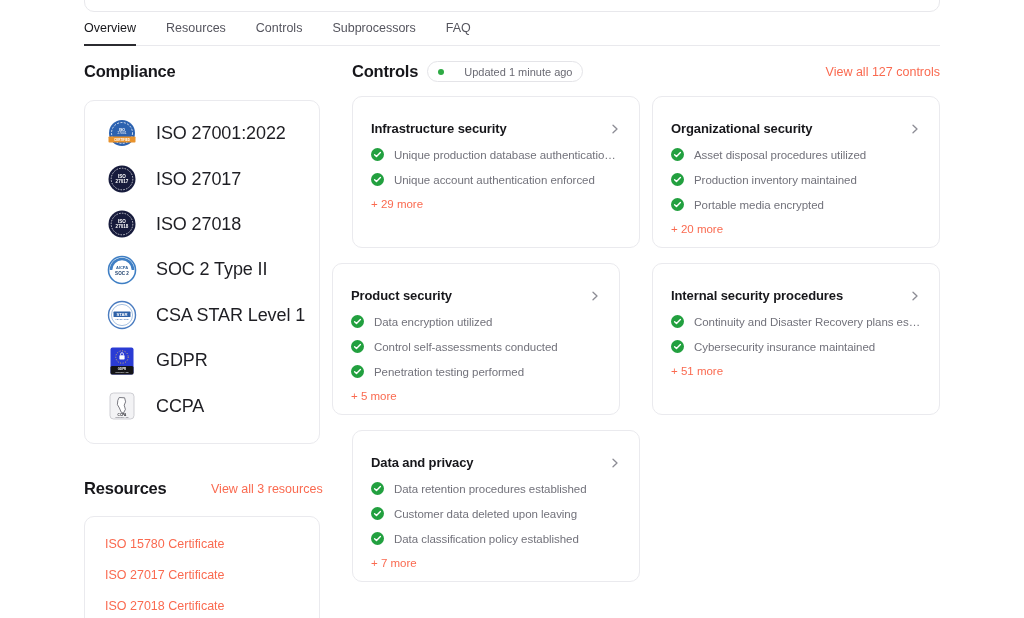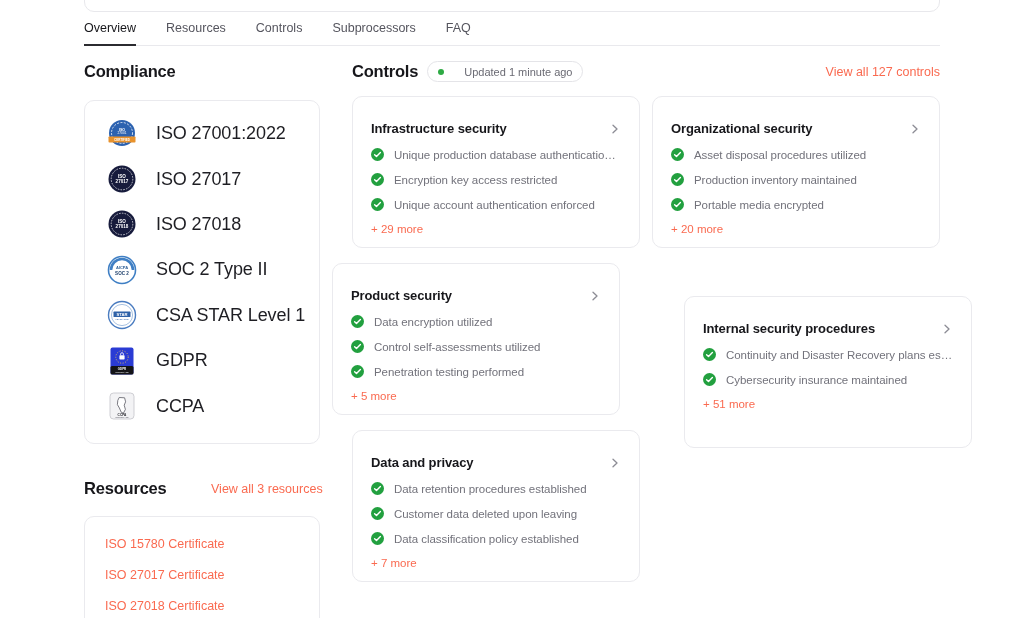--- a/index.html
+++ b/index.html
@@ -93,21 +93,21 @@
 
   
   .ctrl-card {
     position: absolute; width: 288px; height: 152px;
     background: #fff; border: 1px solid #eaeaee; border-radius: 10px;
     padding: 24px 18px 0 18px;
   }
   .ctrl-card.c0 { left: 352px; top: 96px; }
   .ctrl-card.c1 { left: 652px; top: 96px; }
   .ctrl-card.c2 { left: 332px; top: 263px; }
-  .ctrl-card.c3 { left: 684px; top: 263px; margin-top: 33px; }
+  .ctrl-card.c3 { left: 652px; top: 263px; }
   .ctrl-card.c4 { left: 352px; top: 430px; }
 
   .ctrl-head { display: flex; align-items: center; justify-content: space-between; }
   .ctrl-title { font-size: 13px; font-weight: bold; color: #17171b; letter-spacing: -0.1px; }
   .chev { width: 12px; height: 12px; flex: 0 0 12px; }
   .chev svg { display: block; }
 
   .ctrl-item { display: flex; align-items: center; margin-top: 12px; }
   .ctrl-item:first-of-type { margin-top: 17px; }
   .check { width: 13px; height: 13px; flex: 0 0 13px; }
@@ -265,29 +265,20 @@
       </span>
       <span class="ctrl-label">Unique production database authentication e...</span>
     </div>
     <div class="ctrl-item">
       <span class="check">
         <svg width="13" height="13" viewBox="0 0 13 13">
             <circle cx="6.5" cy="6.5" r="6.5" fill="#22a03f"></circle>
             <path d="M3.6 6.7 L5.5 8.6 L9.4 4.6" fill="none" stroke="#fff" stroke-width="1.4" stroke-linecap="round" stroke-linejoin="round"></path>
           </svg>
       </span>
-      <span class="ctrl-label">Encryption key access restricted</span>
-    </div>
-    <div class="ctrl-item">
-      <span class="check">
-        <svg width="13" height="13" viewBox="0 0 13 13">
-            <circle cx="6.5" cy="6.5" r="6.5" fill="#22a03f"></circle>
-            <path d="M3.6 6.7 L5.5 8.6 L9.4 4.6" fill="none" stroke="#fff" stroke-width="1.4" stroke-linecap="round" stroke-linejoin="round"></path>
-          </svg>
-      </span>
       <span class="ctrl-label">Unique account authentication enforced</span>
     </div>
     <div class="more">+ 29 more</div>
   </div>
 
   <div class="ctrl-card c1">
     <div class="ctrl-head">
       <span class="ctrl-title">Organizational security</span>
       <span class="chev">
         <svg width="12" height="12" viewBox="0 0 12 12">
@@ -343,21 +334,21 @@
       </span>
       <span class="ctrl-label">Data encryption utilized</span>
     </div>
     <div class="ctrl-item">
       <span class="check">
         <svg width="13" height="13" viewBox="0 0 13 13">
             <circle cx="6.5" cy="6.5" r="6.5" fill="#22a03f"></circle>
             <path d="M3.6 6.7 L5.5 8.6 L9.4 4.6" fill="none" stroke="#fff" stroke-width="1.4" stroke-linecap="round" stroke-linejoin="round"></path>
           </svg>
       </span>
-      <span class="ctrl-label">Control self-assessments utilized</span>
+      <span class="ctrl-label">Control self-assessments conducted</span>
     </div>
     <div class="ctrl-item">
       <span class="check">
         <svg width="13" height="13" viewBox="0 0 13 13">
             <circle cx="6.5" cy="6.5" r="6.5" fill="#22a03f"></circle>
             <path d="M3.6 6.7 L5.5 8.6 L9.4 4.6" fill="none" stroke="#fff" stroke-width="1.4" stroke-linecap="round" stroke-linejoin="round"></path>
           </svg>
       </span>
       <span class="ctrl-label">Penetration testing performed</span>
     </div>

